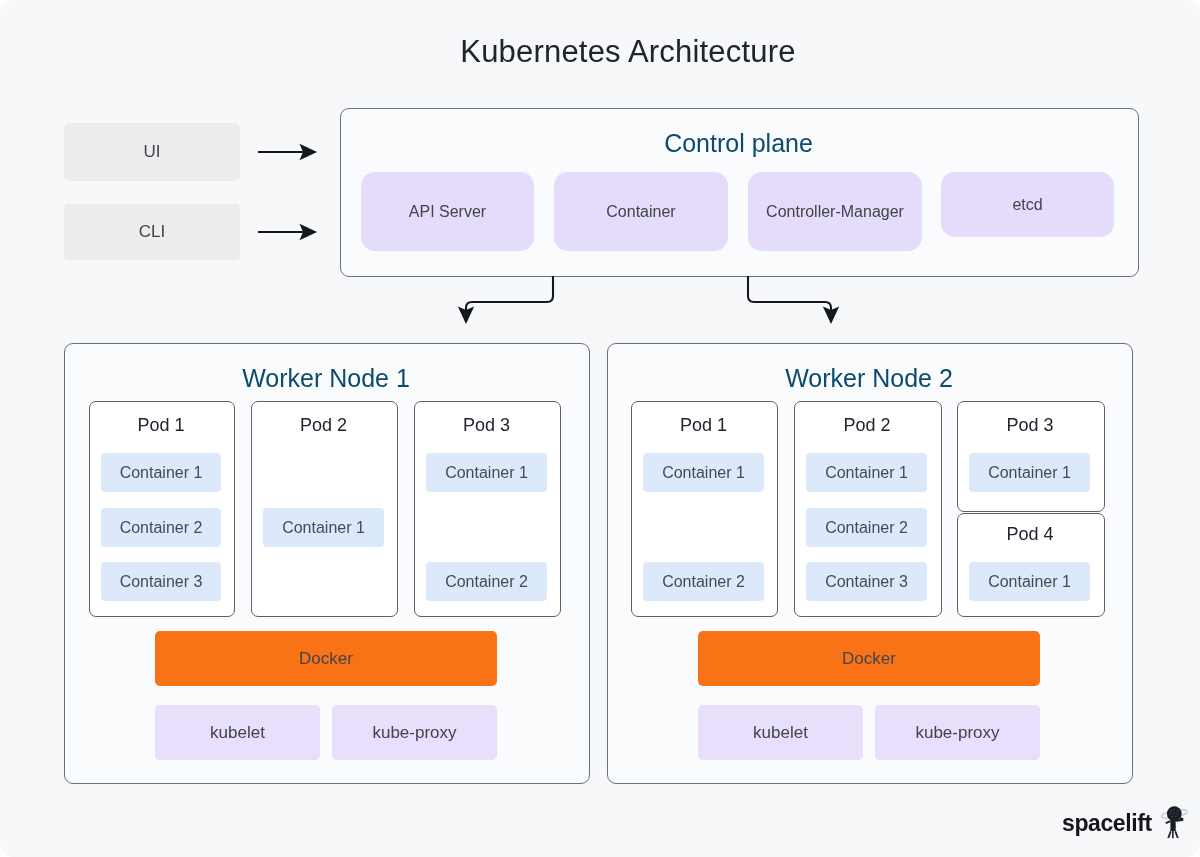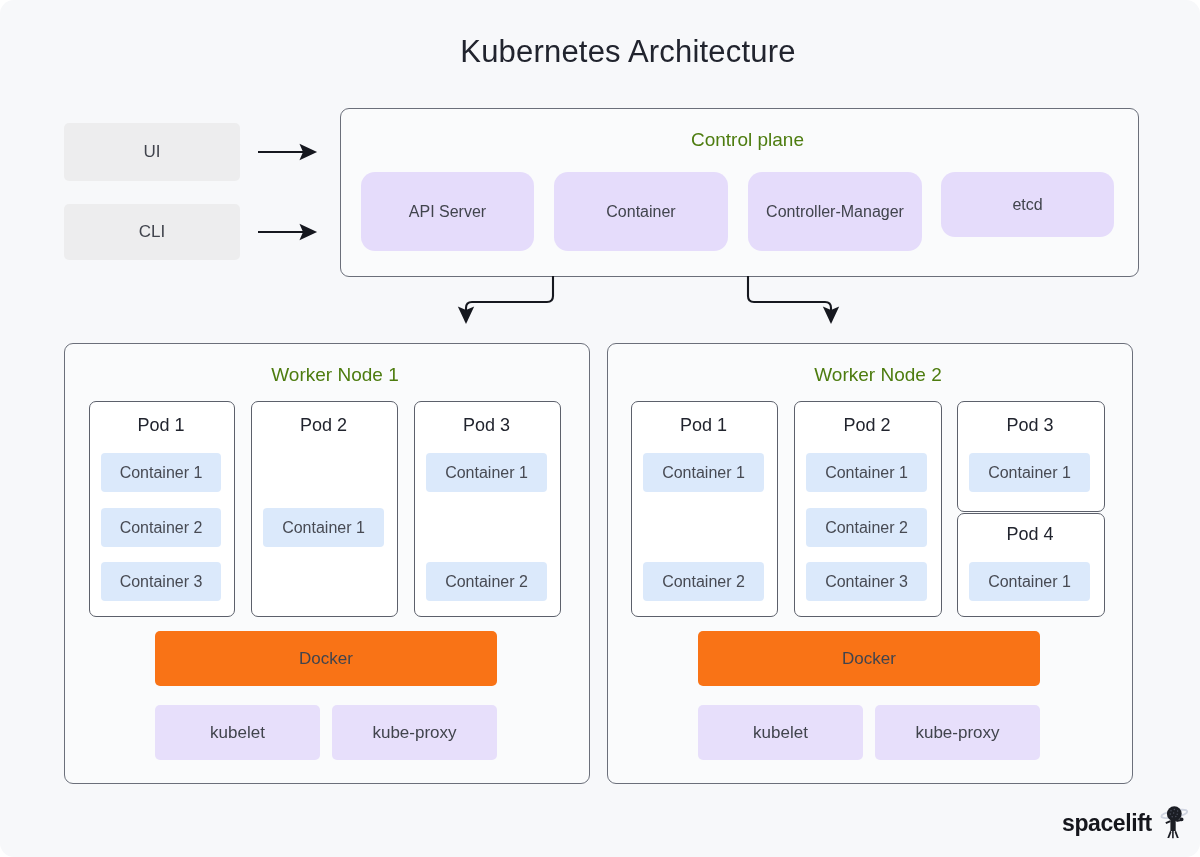--- a/index.html
+++ b/index.html
@@ -55,23 +55,22 @@
 
   .outer-frame {
     background: #fafbfc;
     border: 1.3px solid #6b6f7a;
     border-radius: 9px;
   }
 
   .frame-title {
     position: absolute;
     text-align: center;
-    font-size: 19px;
-    color: #4d7c0f;
-    padding-left: 9px;
+    font-size: 25px;
+    color: #0c4a6e;
   }
 
   .cp-item {
     background: #e5dcfb;
     border-radius: 14px;
     color: #41444d;
     font-size: 16px;
   }
 
   .pod {

